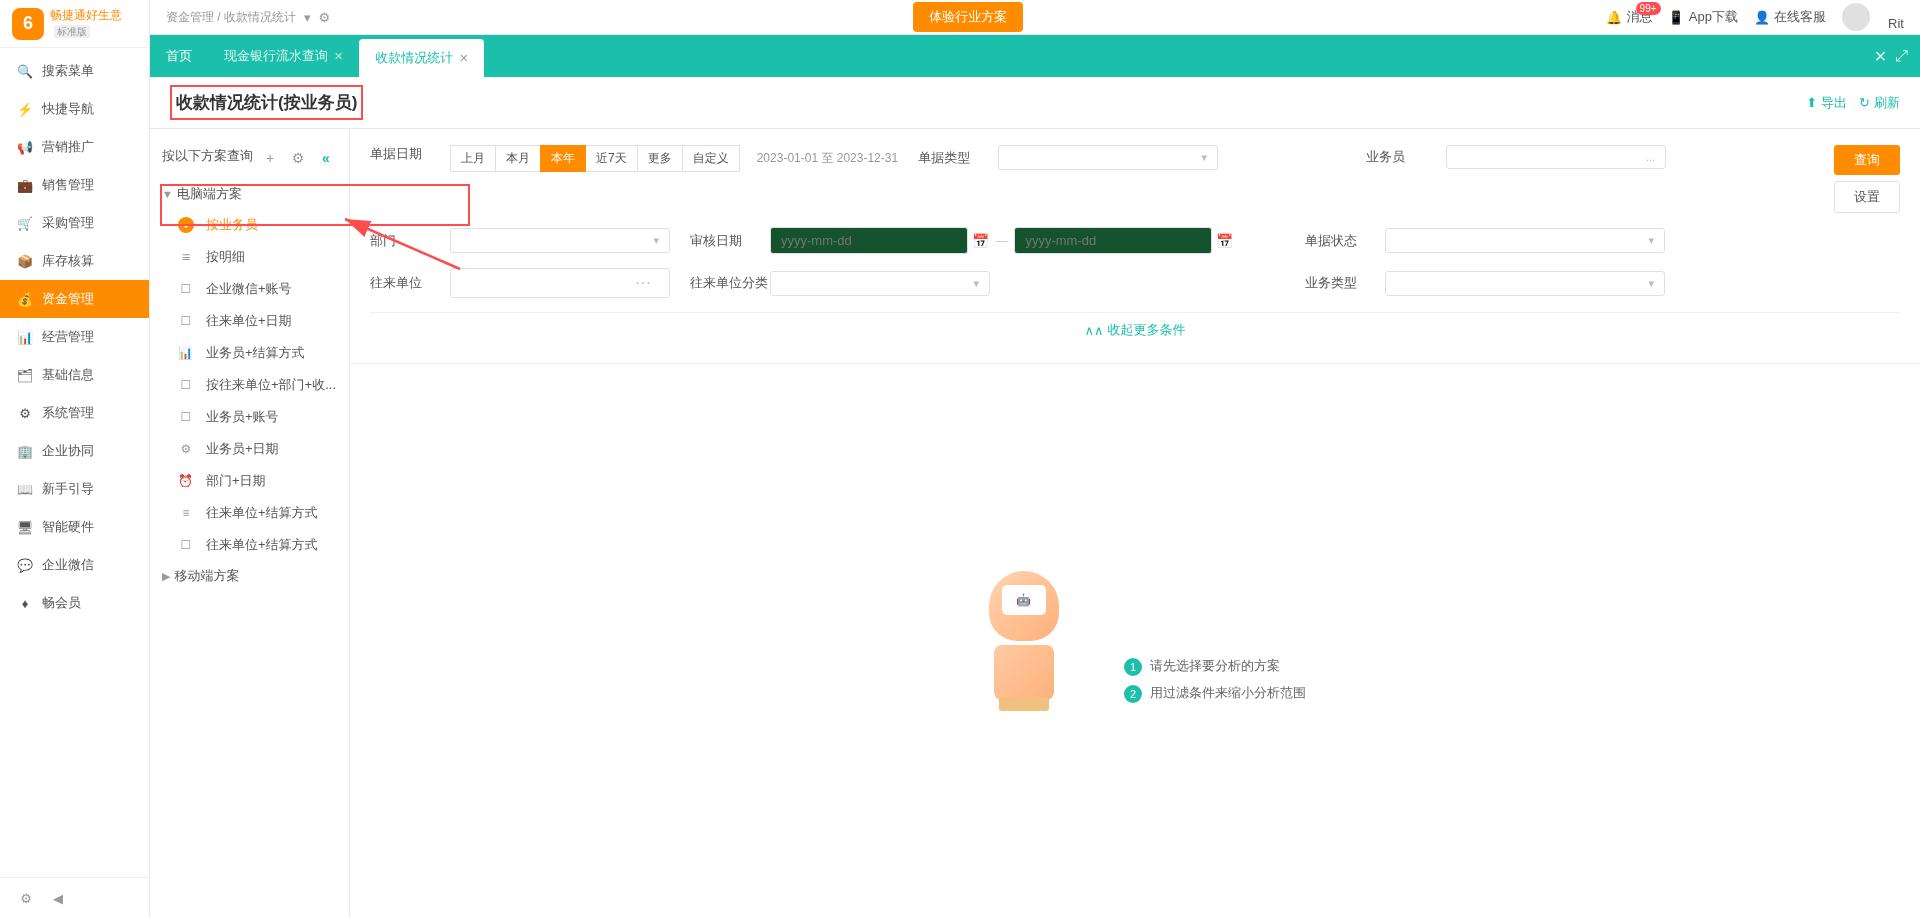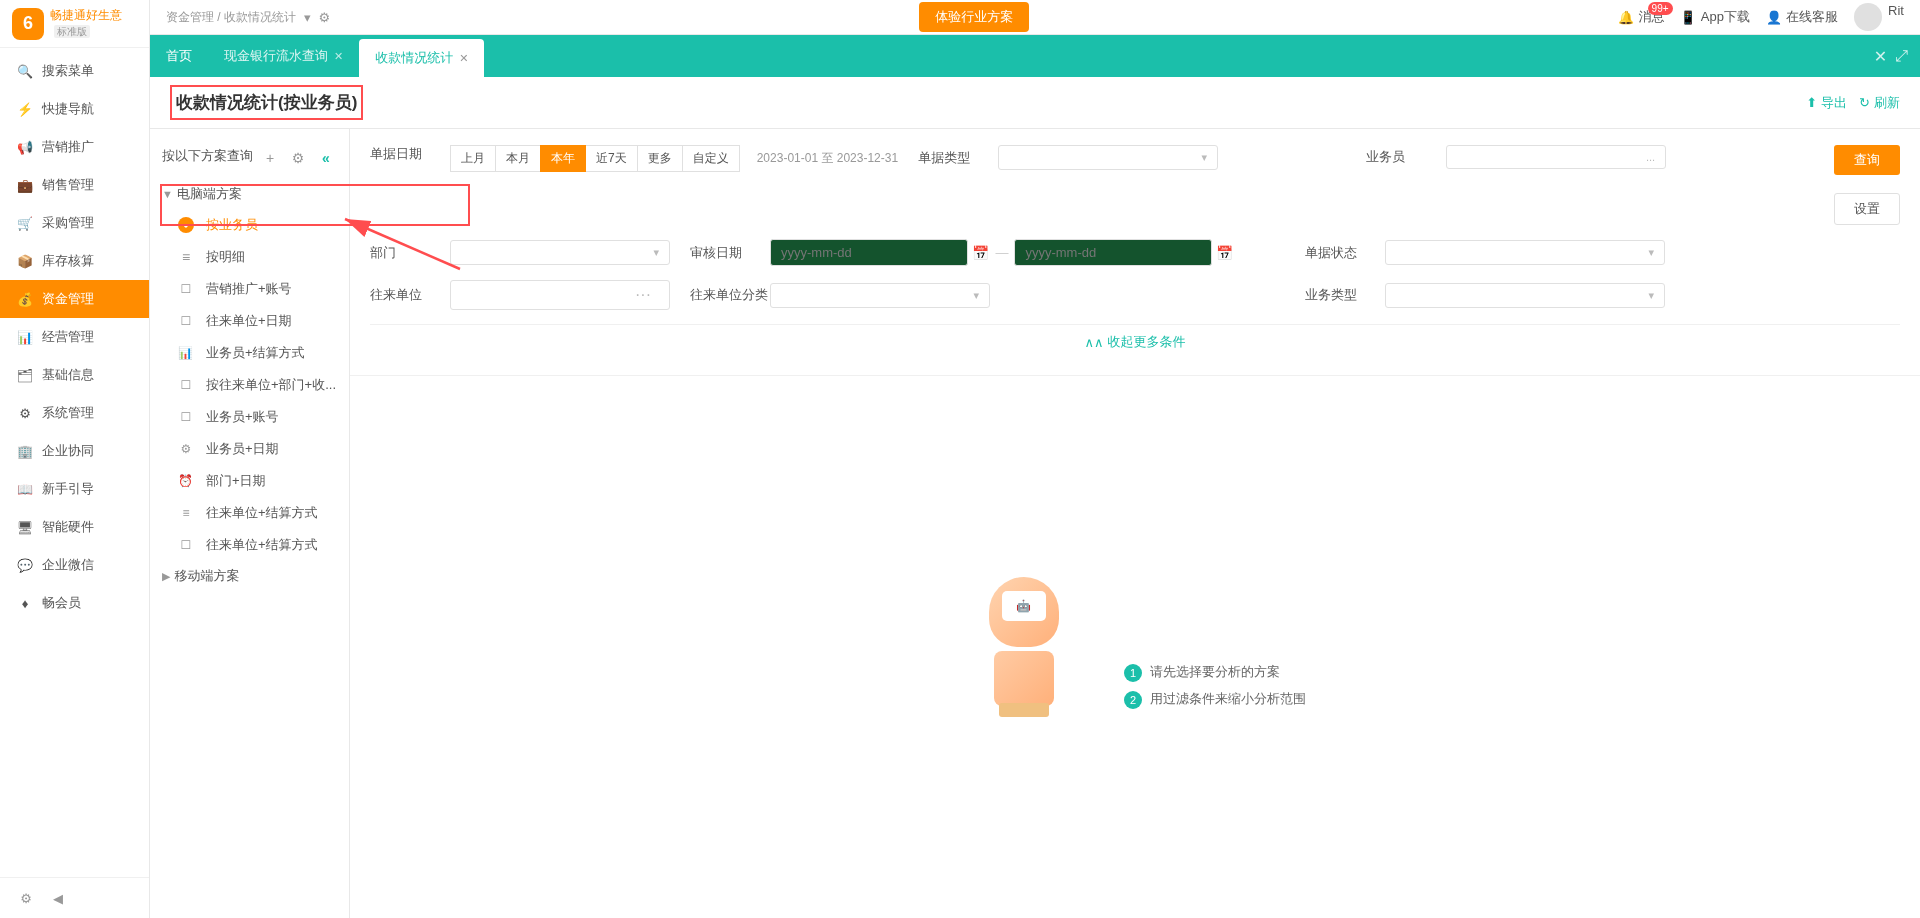--- a/index.html
+++ b/index.html
@@ -86,21 +86,21 @@
     .query-btn { background: #ff8c00; color: white; border: none; border-radius: 3px; padding: 6px 20px; font-size: 13px; cursor: pointer; }
     .set-btn { background: white; color: #555; border: 1px solid #e0e0e0; border-radius: 3px; padding: 6px 14px; font-size: 13px; cursor: pointer; }
     .collapse-btn { display: flex; align-items: center; justify-content: center; padding: 8px; color: #1bbfaa; font-size: 13px; cursor: pointer; gap: 4px; border-top: 1px solid #f0f0f0; }
 
     
     .empty-state { flex: 1; display: flex; flex-direction: column; align-items: center; justify-content: center; }
     .empty-tips { margin-top: 20px; }
     .tip-item { display: flex; align-items: flex-start; margin-bottom: 8px; font-size: 13px; color: #666; }
     .tip-num { width: 18px; height: 18px; background: #1bbfaa; color: white; border-radius: 50%; font-size: 11px; display: flex; align-items: center; justify-content: center; margin-right: 8px; flex-shrink: 0; margin-top: 1px; }
 
-    .filter-row-buttons { display: flex; flex-direction: column; gap: 18px; margin-left: 20px; }
+    .filter-row-buttons { display: flex; flex-direction: column; gap: 6px; margin-left: 20px; }
   </style>
 </head>
 <body>
 
 <div class="sidebar">
   <div class="sidebar-logo">
     <div class="logo-icon">6</div>
     <div>
       <div class="logo-text">畅捷通好生意</div>
       <span class="logo-badge">标准版</span>
@@ -192,21 +192,21 @@
         <span class="badge-num">99+</span>
       </div>
       <div style="display:flex;align-items:center;gap:4px;cursor:pointer;">
         <span>📱</span>
         <span>App下载</span>
       </div>
       <div style="display:flex;align-items:center;gap:4px;cursor:pointer;">
         <span>👤</span>
         <span>在线客服</span>
       </div>
-      <div style="display:flex;align-items:flex-start;gap:6px;cursor:pointer;">
+      <div style="display:flex;align-items:flex-end;gap:18px;cursor:pointer;">
         <div class="user-avatar"></div>
         <span>Rit</span>
       </div>
     </div>
   </div>
 
   <div class="tab-bar">
     <div class="tab-item home">
       <span>首页</span>
     </div>
@@ -263,21 +263,21 @@
           <span style="margin-left:6px;">按业务员</span>
         </div>
 
         <div class="scheme-item">
           <span class="item-icon" style="color:#999;font-size:14px;">≡</span>
           <span style="margin-left:6px;">按明细</span>
         </div>
 
         <div class="scheme-item">
           <span class="item-icon" style="color:#999;font-size:12px;">☐</span>
-          <span style="margin-left:6px;">营销推广+账号</span>
+          <span style="margin-left:6px;">企业微信+账号</span>
         </div>
 
         <div class="scheme-item">
           <span class="item-icon" style="color:#999;font-size:12px;">☐</span>
           <span style="margin-left:6px;">往来单位+日期</span>
         </div>
 
         <div class="scheme-item">
           <span class="item-icon" style="color:#999;font-size:12px;">📊</span>
           <span style="margin-left:6px;">业务员+结算方式</span>

